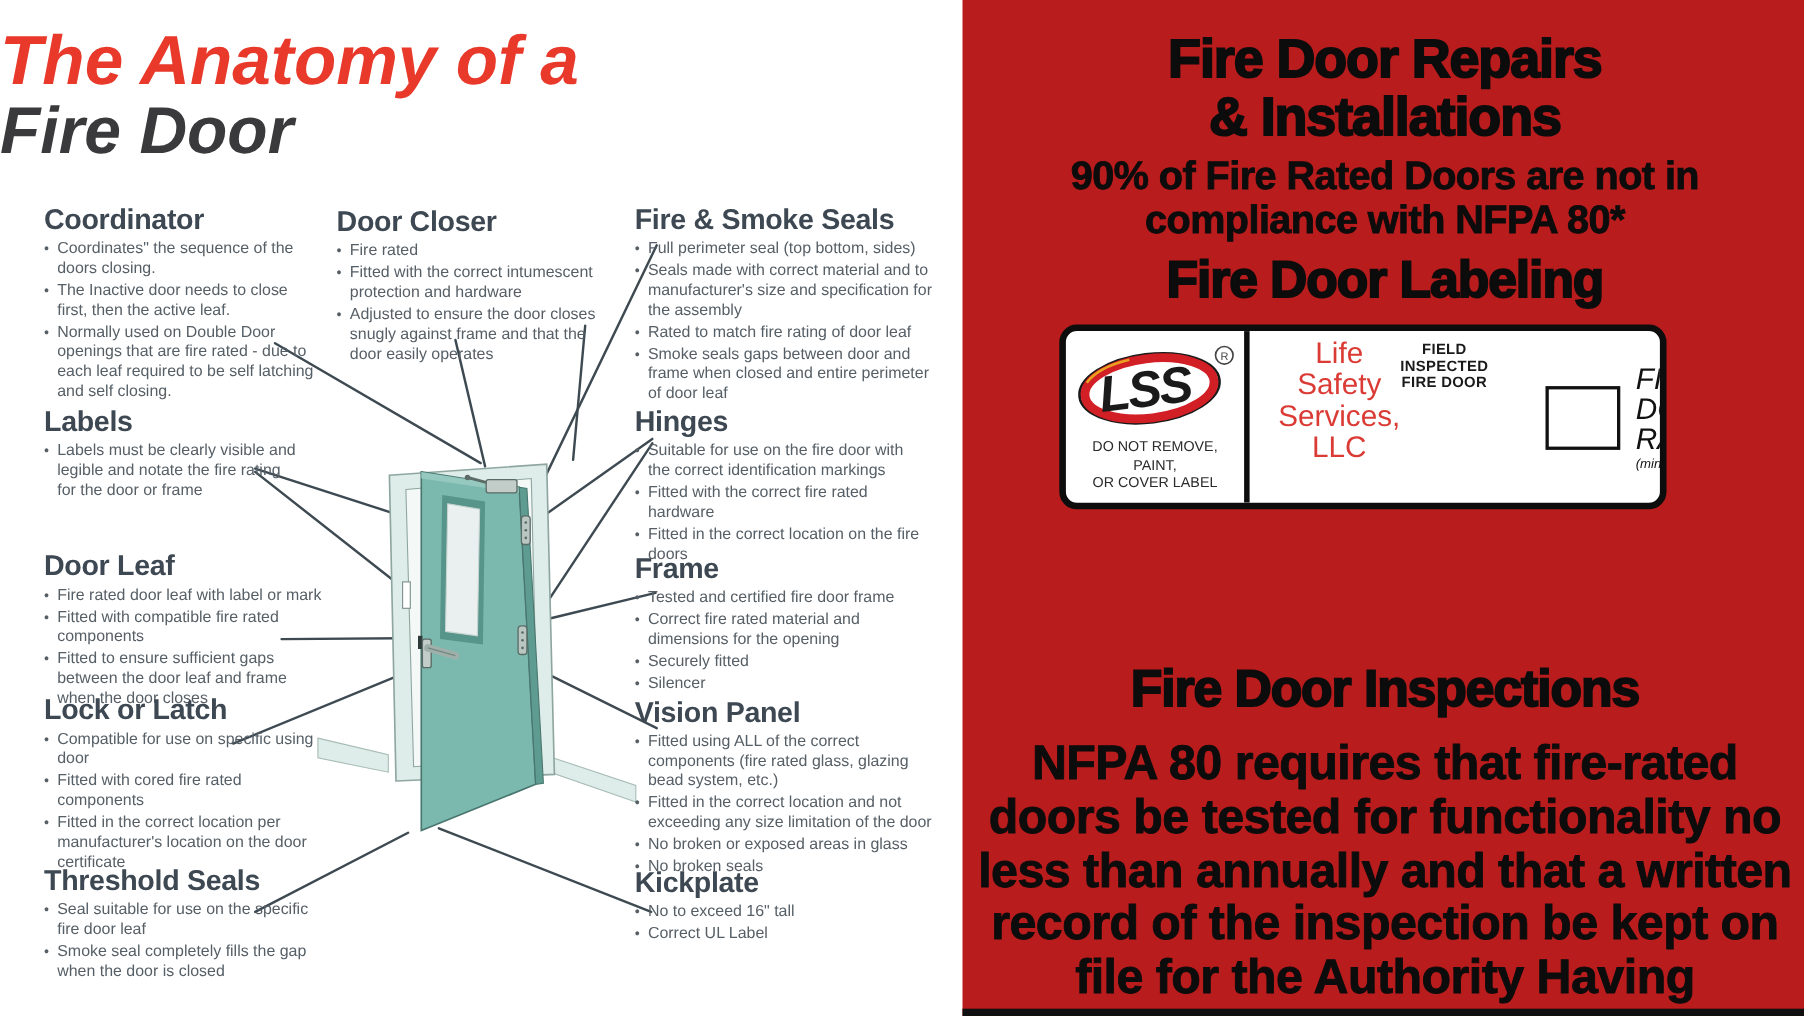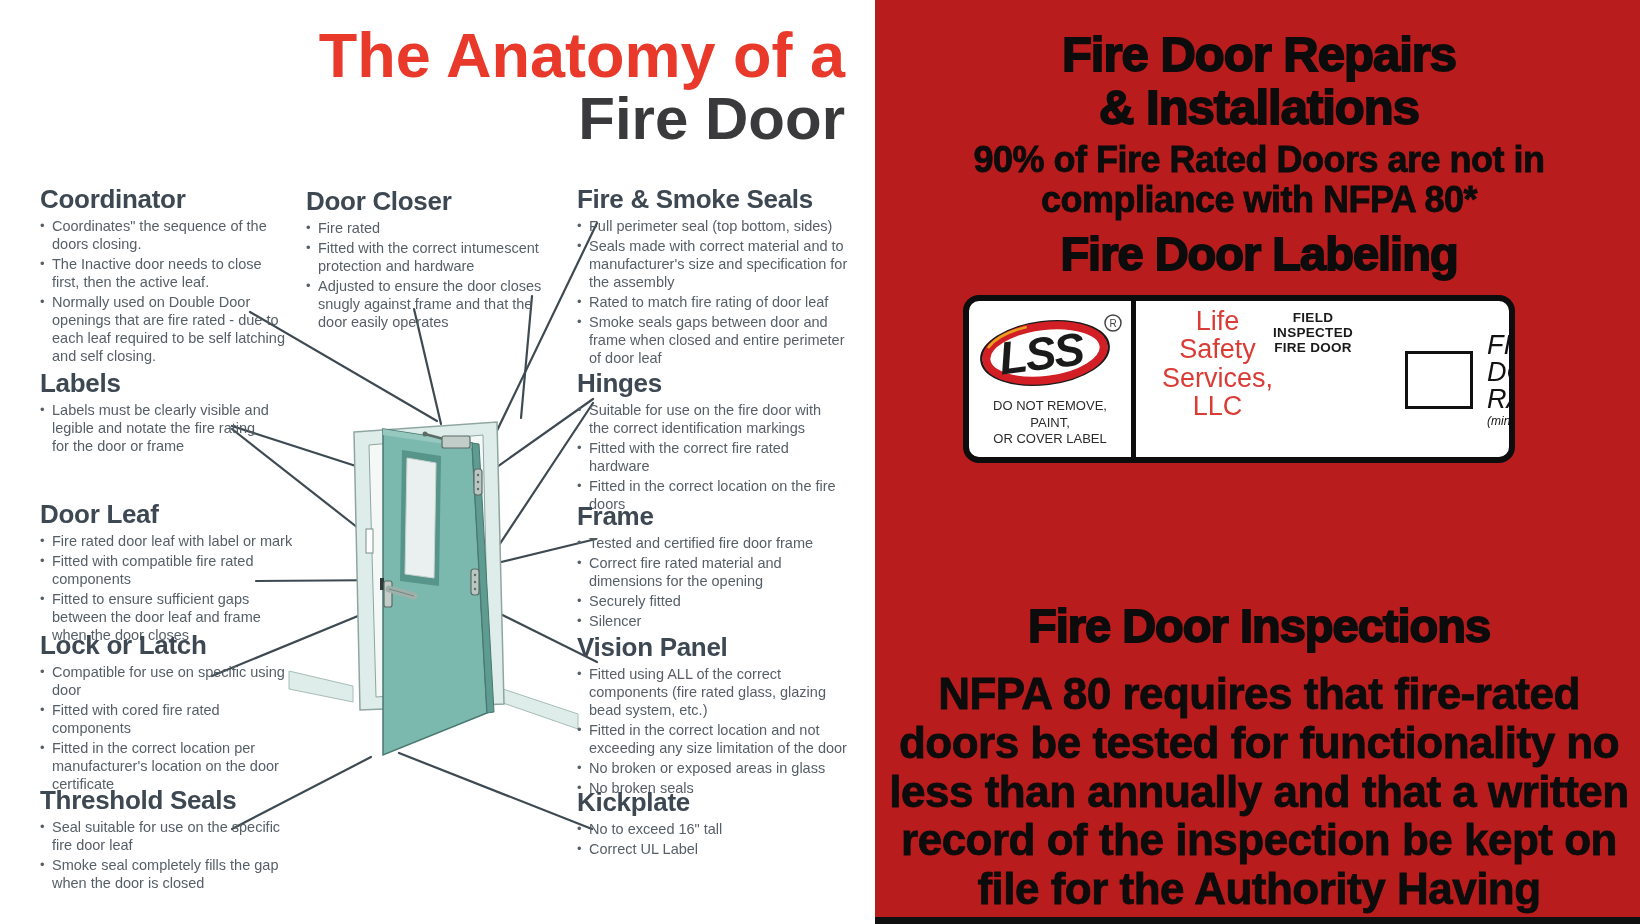--- a/index.html
+++ b/index.html
@@ -1,20 +1,20 @@
 <!DOCTYPE html>
 <html><head>
 <meta charset="utf-8">
 <style>
   html,body{margin:0;padding:0;background:#ffffff;}
   #canvas{position:relative;width:1640px;height:924px;background:#ffffff;overflow:hidden;
           font-family:"Liberation Sans", sans-serif;}
 
   
-  .title{position:absolute;left:0;top:24px;width:845px;text-align:right;line-height:1.0;}
+  .title{position:absolute;left:0;top:24px;width:845px;text-align:left;line-height:1.0;font-style:italic;}
   .title .t1{font-size:63px;font-weight:bold;color:#E8392B;letter-spacing:0px;}
   .title .t2{font-size:60px;font-weight:bold;color:#3A3A3C;margin-top:2px;}
 
   .section{position:absolute;}
   .section h3{margin:0 0 3px 0;font-size:26px;font-weight:bold;color:#3D4852;letter-spacing:-0.3px;}
   .section ul{margin:0;padding:0;list-style:none;}
   .section li{position:relative;padding-left:12px;font-size:14.5px;line-height:1.24;
               color:#565F66;margin-bottom:2px;}
   .section li::before{content:"•";position:absolute;left:0;top:0;font-size:13px;color:#565F66;}
 

